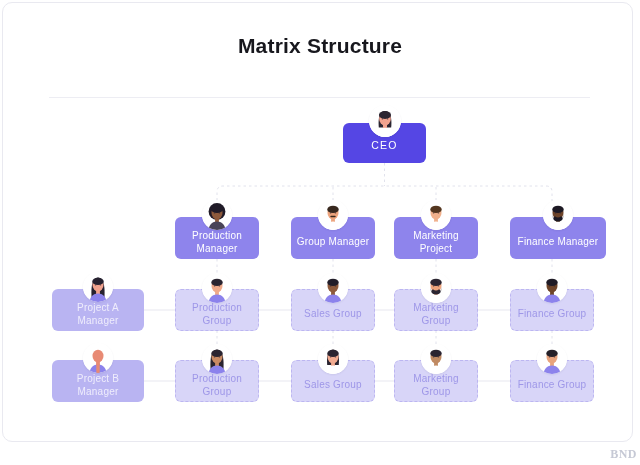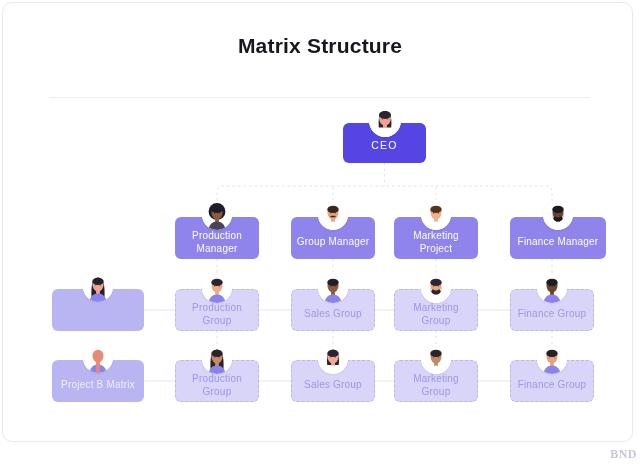--- a/index.html
+++ b/index.html
@@ -139,20 +139,21 @@
     <path d="M8.6,26 C7.4,8.6 11.8,5.4 15,5.4 C18.2,5.4 22.6,8.6 21.4,26 Z" fill="#262130"></path>
     <rect x="13.1" y="15.5" width="3.8" height="7" fill="#f2a38f"></rect>
     <path d="M15,21.4 C10.4,21.4 7.1,24.6 6.3,30 L23.7,30 C22.9,24.6 19.6,21.4 15,21.4 Z" fill="#8c82ec"></path>
 
     <ellipse cx="15" cy="13" rx="5.5" ry="6.3" fill="#f2a38f"></ellipse>
     <ellipse cx="15" cy="9.4" rx="5.7" ry="3.7" fill="#262130"></ellipse>
             <circle cx="12.6" cy="13" r=".8" fill="#2b2531" opacity=".55"></circle>
              <circle cx="17.4" cy="13" r=".8" fill="#2b2531" opacity=".55"></circle>
   </svg>
         </div>
+        <div class="lbl">Project A Manager</div>
       </div>
       <div class="node group" style="left: 175px; top: 289px; width: 84px; height: 42px; background: rgb(216, 213, 248); border: 1px dashed rgb(188, 182, 241);">
         <div class="avatar" style="height: 30px; width: 30px; top: -17px;">
           <svg viewBox="0 0 30 30" width="100%" height="100%" xmlns="http://www.w3.org/2000/svg">
     <circle cx="15" cy="15" r="15" fill="#ffffff"></circle>
 
     <rect x="13.1" y="15.5" width="3.8" height="7" fill="#f0aa8a"></rect>
     <path d="M15,21.4 C10.4,21.4 7.1,24.6 6.3,30 L23.7,30 C22.9,24.6 19.6,21.4 15,21.4 Z" fill="#8c82ec"></path>
 
     <ellipse cx="15" cy="13" rx="5.5" ry="6.3" fill="#f0aa8a"></ellipse>
@@ -220,21 +221,21 @@
           <svg viewBox="0 0 30 30" width="100%" height="100%" xmlns="http://www.w3.org/2000/svg">
     <circle cx="15" cy="15" r="15" fill="#ffffff"></circle>
 
     <rect x="13.1" y="15.5" width="3.8" height="7" fill="#e88a74"></rect>
     <path d="M15,21.4 C10.4,21.4 7.1,24.6 6.3,30 L23.7,30 C22.9,24.6 19.6,21.4 15,21.4 Z" fill="#8c82ec"></path>
     <rect x="13.3" y="21" width="3.4" height="9" fill="#e88a74"></rect>
     <ellipse cx="15" cy="13" rx="5.5" ry="6.3" fill="#e88a74"></ellipse>
 
   </svg>
         </div>
-        <div class="lbl">Project B Matrix</div>
+        <div class="lbl">Project B Manager</div>
       </div>
       <div class="node group" style="left: 175px; top: 360px; width: 84px; height: 42px; background: rgb(216, 213, 248); border: 1px dashed rgb(188, 182, 241);">
         <div class="avatar" style="height: 30px; width: 30px; top: -17px;">
           <svg viewBox="0 0 30 30" width="100%" height="100%" xmlns="http://www.w3.org/2000/svg">
     <circle cx="15" cy="15" r="15" fill="#ffffff"></circle>
     <path d="M8.6,26 C7.4,8.6 11.8,5.4 15,5.4 C18.2,5.4 22.6,8.6 21.4,26 Z" fill="#2a2430"></path>
     <rect x="13.1" y="15.5" width="3.8" height="7" fill="#c98a63"></rect>
     <path d="M15,21.4 C10.4,21.4 7.1,24.6 6.3,30 L23.7,30 C22.9,24.6 19.6,21.4 15,21.4 Z" fill="#8c82ec"></path>
 
     <ellipse cx="15" cy="13" rx="5.5" ry="6.3" fill="#c98a63"></ellipse>

